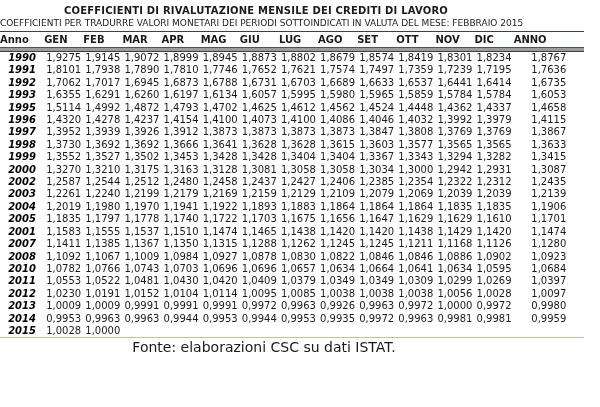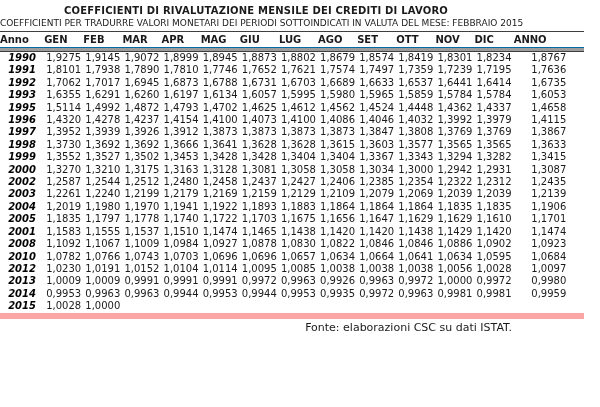--- a/index.html
+++ b/index.html
@@ -63,27 +63,27 @@
     text-align: center;
     white-space: nowrap;
     color: #1a1a1a;
   }
   table.coeff td.year {
     font-weight: bold;
     color: #000000;
     font-style: italic;
   }
   table.coeff tbody tr:last-child td {
-    border-bottom: 6px solid #fca5a5;
+    border-bottom: 1px solid #fca5a5;
   }
   .footer {
-    font-size: 11px;
+    font-size: 14px;
     line-height: 12px;
     margin-top: 3px;
-    text-align: right;
+    text-align: center;
     margin-left: 16px;
   }
 </style>
 </head>
 <body>
 
 <div class="page">
   <div class="title">COEFFICIENTI DI RIVALUTAZIONE MENSILE DEI CREDITI DI LAVORO</div>
   <div class="subtitle">COEFFICIENTI PER TRADURRE VALORI MONETARI DEI PERIODI SOTTOINDICATI IN VALUTA DEL MESE: FEBBRAIO 2015</div>
 
@@ -360,20 +360,36 @@
           <td class="cell">1,1465</td>
           <td class="cell">1,1438</td>
           <td class="cell">1,1420</td>
           <td class="cell">1,1420</td>
           <td class="cell">1,1438</td>
           <td class="cell">1,1429</td>
           <td class="cell">1,1420</td>
           <td class="cell">1,1474</td>
         </tr>
         <tr>
+          <td class="cell year">2007</td>
+          <td class="cell">1,1411</td>
+          <td class="cell">1,1385</td>
+          <td class="cell">1,1367</td>
+          <td class="cell">1,1350</td>
+          <td class="cell">1,1315</td>
+          <td class="cell">1,1288</td>
+          <td class="cell">1,1262</td>
+          <td class="cell">1,1245</td>
+          <td class="cell">1,1245</td>
+          <td class="cell">1,1211</td>
+          <td class="cell">1,1168</td>
+          <td class="cell">1,1126</td>
+          <td class="cell">1,1280</td>
+        </tr>
+        <tr>
           <td class="cell year">2008</td>
           <td class="cell">1,1092</td>
           <td class="cell">1,1067</td>
           <td class="cell">1,1009</td>
           <td class="cell">1,0984</td>
           <td class="cell">1,0927</td>
           <td class="cell">1,0878</td>
           <td class="cell">1,0830</td>
           <td class="cell">1,0822</td>
           <td class="cell">1,0846</td>
@@ -392,20 +408,36 @@
           <td class="cell">1,0696</td>
           <td class="cell">1,0657</td>
           <td class="cell">1,0634</td>
           <td class="cell">1,0664</td>
           <td class="cell">1,0641</td>
           <td class="cell">1,0634</td>
           <td class="cell">1,0595</td>
           <td class="cell">1,0684</td>
         </tr>
         <tr>
+          <td class="cell year">2011</td>
+          <td class="cell">1,0553</td>
+          <td class="cell">1,0522</td>
+          <td class="cell">1,0481</td>
+          <td class="cell">1,0430</td>
+          <td class="cell">1,0420</td>
+          <td class="cell">1,0409</td>
+          <td class="cell">1,0379</td>
+          <td class="cell">1,0349</td>
+          <td class="cell">1,0349</td>
+          <td class="cell">1,0309</td>
+          <td class="cell">1,0299</td>
+          <td class="cell">1,0269</td>
+          <td class="cell">1,0397</td>
+        </tr>
+        <tr>
           <td class="cell year">2012</td>
           <td class="cell">1,0230</td>
           <td class="cell">1,0191</td>
           <td class="cell">1,0152</td>
           <td class="cell">1,0104</td>
           <td class="cell">1,0114</td>
           <td class="cell">1,0095</td>
           <td class="cell">1,0085</td>
           <td class="cell">1,0038</td>
           <td class="cell">1,0038</td>

